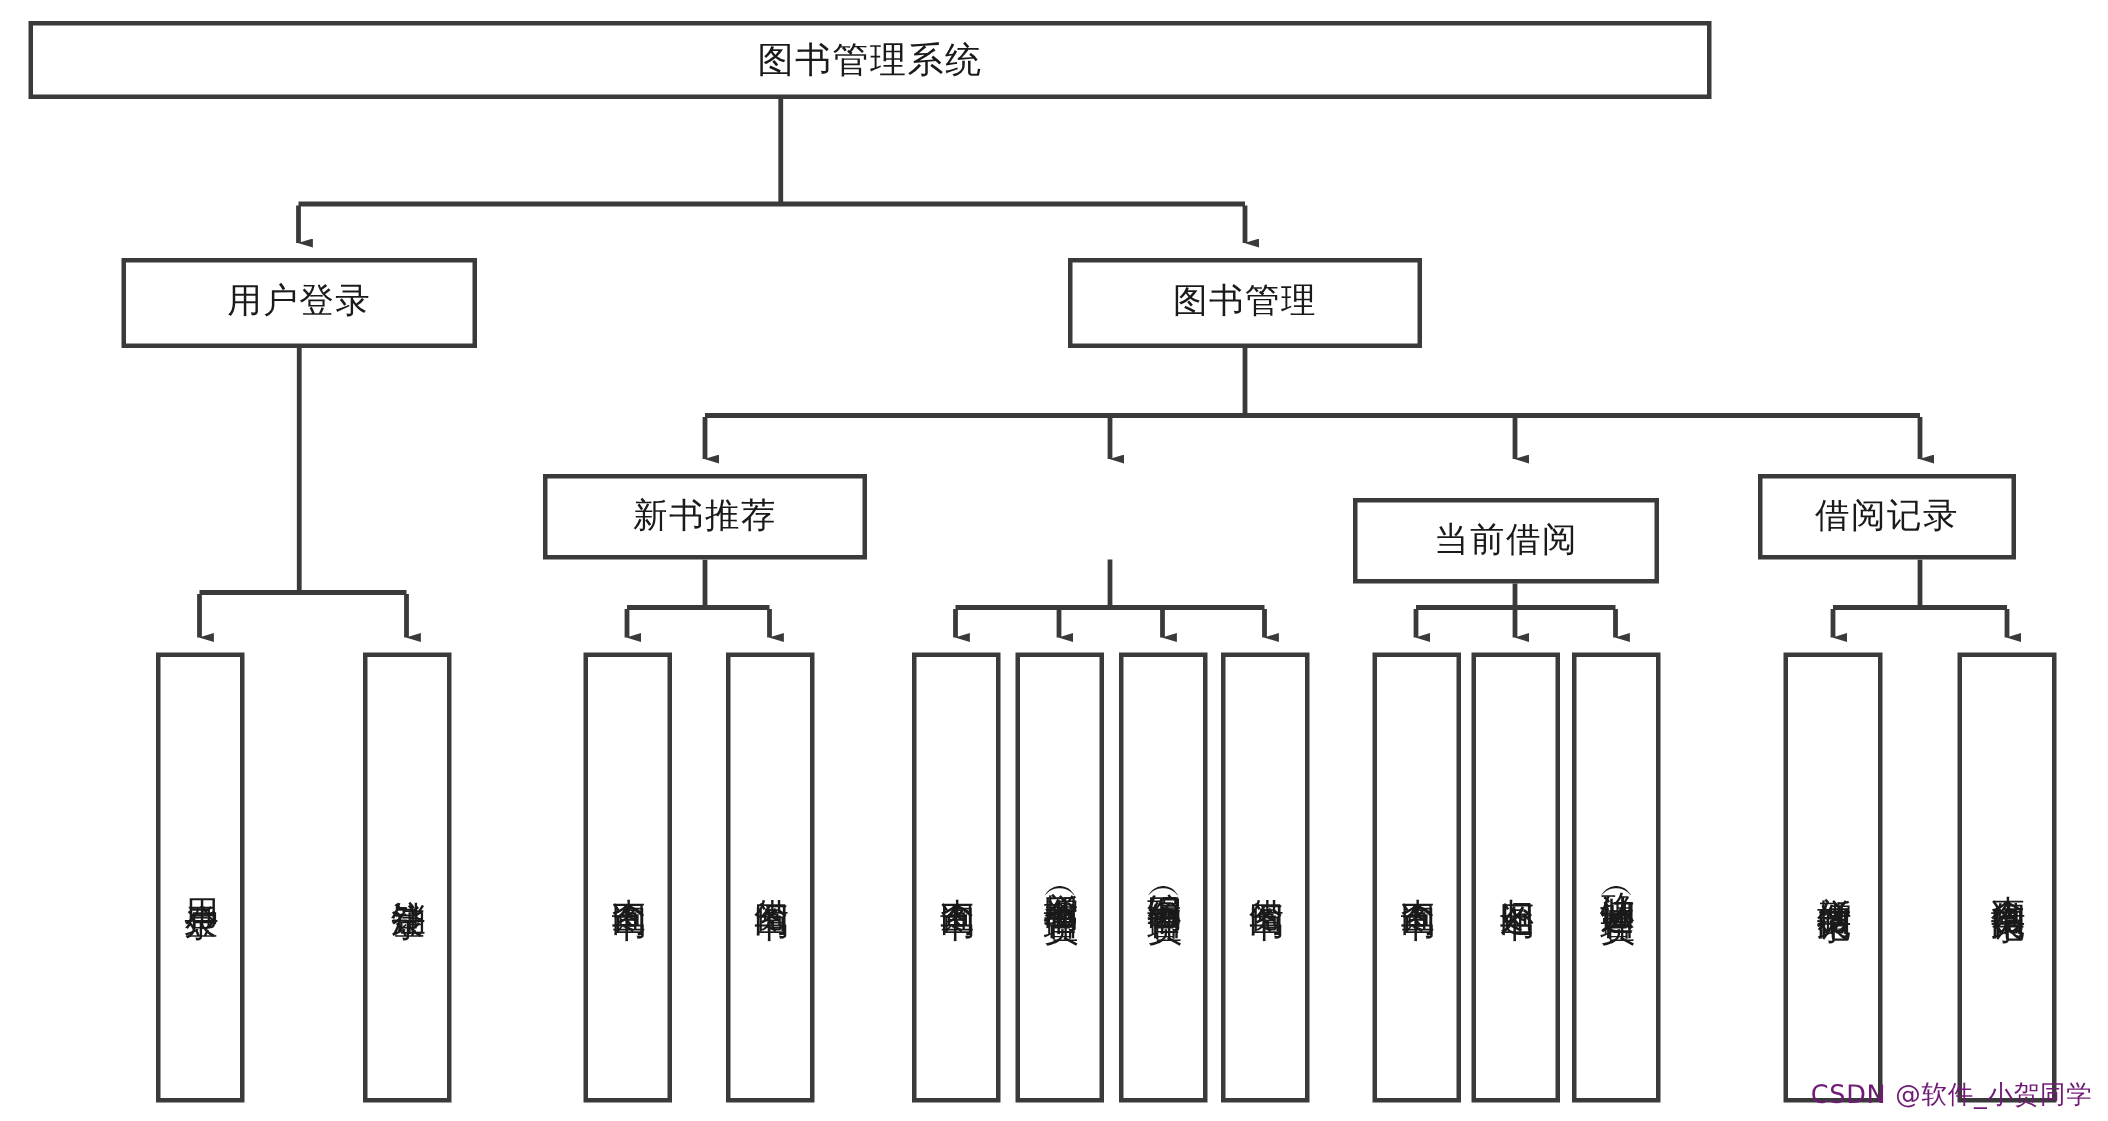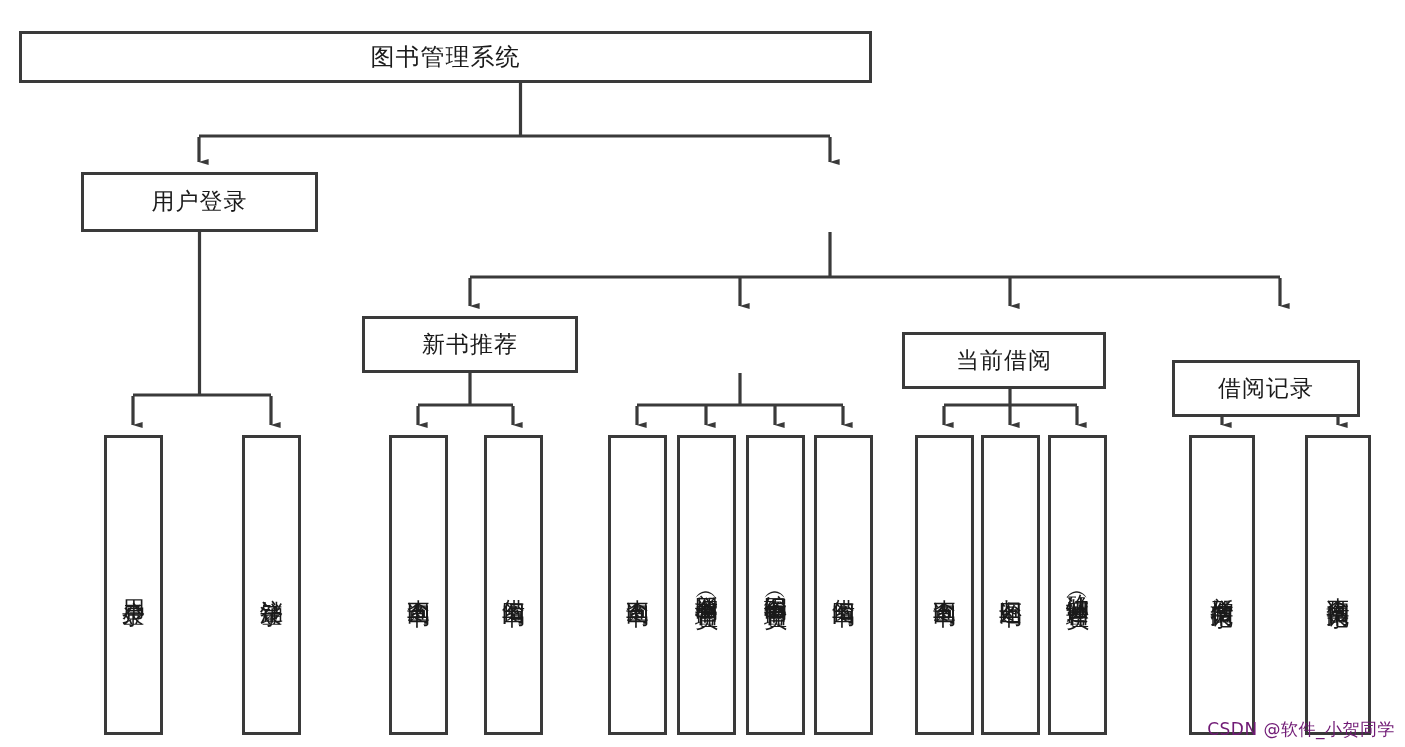--- a/index.html
+++ b/index.html
@@ -118,27 +118,28 @@
       <path d="M 1010,406 L 1010,425" marker-end="url(#arrowhead)"></path>
       <path d="M 1077,406 L 1077,425" marker-end="url(#arrowhead)"></path>
 
       <path d="M 1280,373 L 1280,405"></path>
       <path d="M 1222,405 L 1338,405"></path>
       <path d="M 1222,406 L 1222,425" marker-end="url(#arrowhead)"></path>
       <path d="M 1338,406 L 1338,425" marker-end="url(#arrowhead)"></path>
     </g>
   </svg>
 
-  <div class="node horiz root" style="left:19px; top:14px; width:853px; height:52px;margin-top:17px;">图书管理系统</div>
+  <div class="node horiz root" style="left:19px; top:14px; width:1122px; height:52px;">图书管理系统</div>
 
   <div class="node horiz" style="left:81px; top:172px; width:237px; height:60px;">用户登录</div>
+  <div class="node horiz" style="left:712px; top:172px; width:236px; height:60px;">图书管理</div>
 
   <div class="node horiz" style="left:362px; top:316px; width:216px; height:57px;">新书推荐</div>
   <div class="node horiz" style="left:902px; top:332px; width:204px; height:57px;">当前借阅</div>
-  <div class="node horiz" style="left:1172px; top:316px; width:188px; height:57px;margin-top:44px;">借阅记录</div>
+  <div class="node horiz" style="left:1172px; top:316px; width:172px; height:57px;">借阅记录</div>
 
   <div class="node vert" style="left:104px; top:435px; width:59px; height:300px;">
     <span class="txt">用户登录</span>
   </div>
   <div class="node vert" style="left:242px; top:435px; width:59px; height:300px;">
     <span class="txt">注销登录</span>
   </div>
 
   <div class="node vert" style="left:389px; top:435px; width:59px; height:300px;">
     <span class="txt">查询图书</span>

